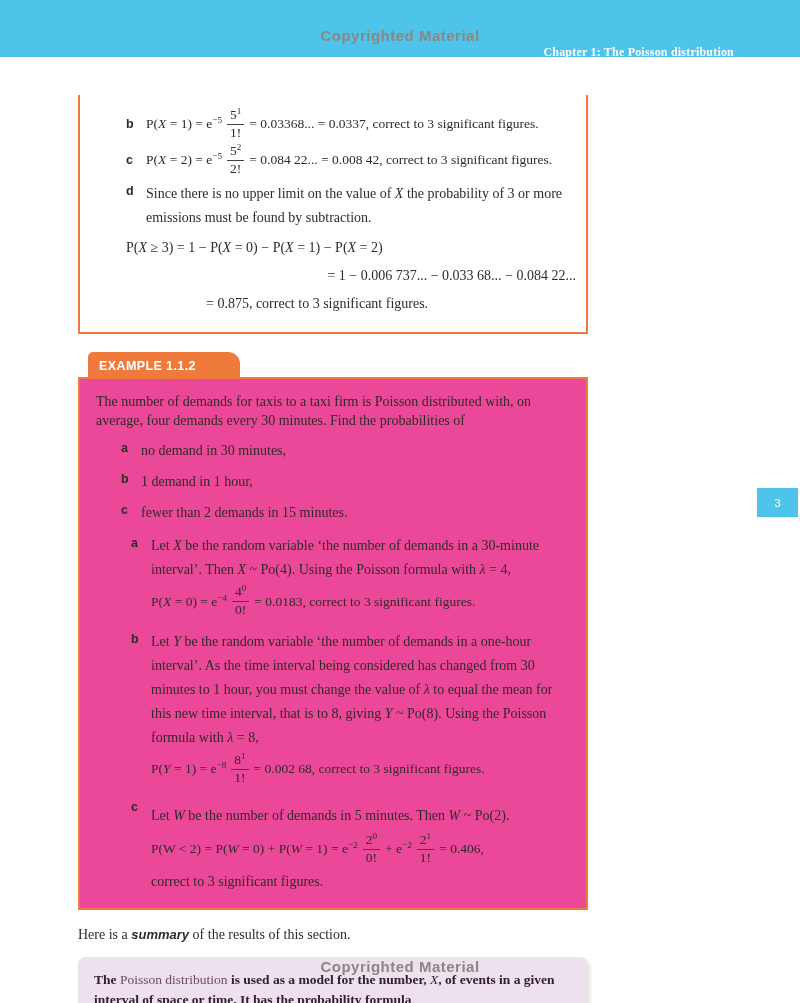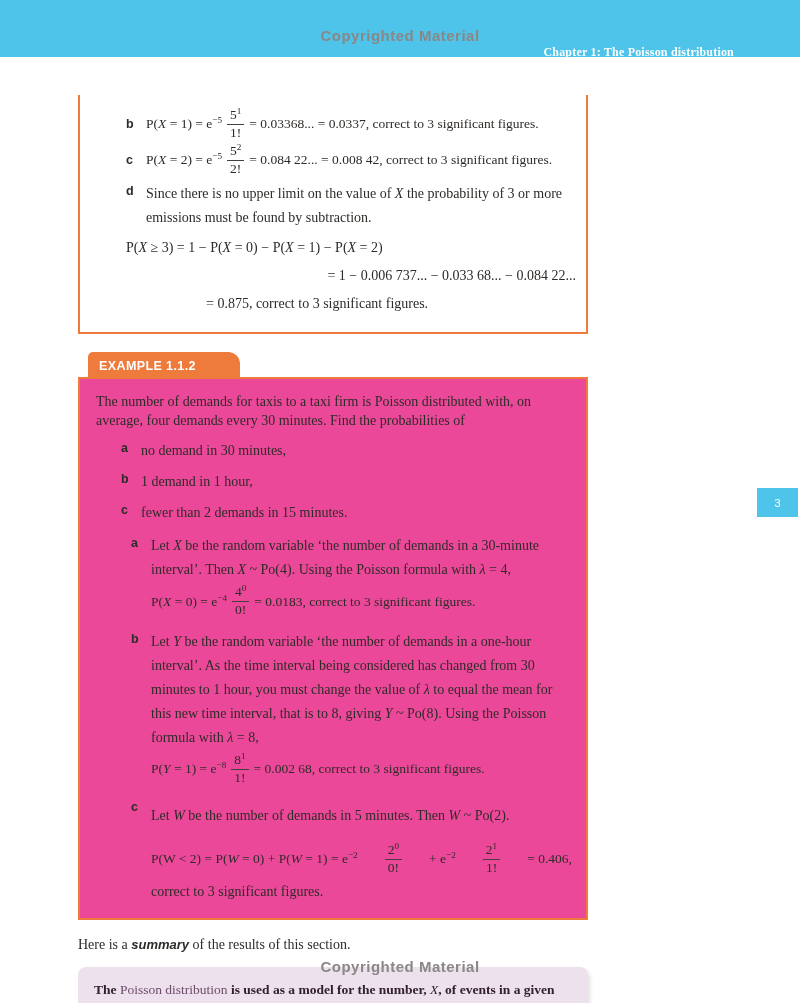--- a/index.html
+++ b/index.html
@@ -181,21 +181,21 @@
           </span>
           <span><span>= 0.002 68, correct to 3 significant figures.</span></span>
         </div>
       </div>
     </div>
 
     <div class="li-row sol-row">
       <span class="marker">c</span>
       <div class="sol-body">
         <div class="para" style="margin-top:6px;"><span>Let </span><span class="s-i">W</span><span> be the number of demands in 5 minutes. Then </span><span class="s-i">W</span><span> ~ Po(2).</span></div>
-        <div class="eqline" style="margin-top:15px;justify-content:space-between;">
+        <div class="eqline" style="margin-top:5px;">
           <span><span>P(W &lt; 2) = P(</span><span class="s-i">W</span><span> = 0) + P(</span><span class="s-i">W</span><span> = 1) = e</span><span class="s-sup">−2</span></span>
           <span class="frac">
             <span class="fnum"><span>2</span><span class="s-sup">0</span></span>
             <span class="fden"><span>0!</span></span>
           </span>
           <span><span>+ e</span><span class="s-sup">−2</span></span>
           <span class="frac">
             <span class="fnum"><span>2</span><span class="s-sup">1</span></span>
             <span class="fden"><span>1!</span></span>
           </span>

